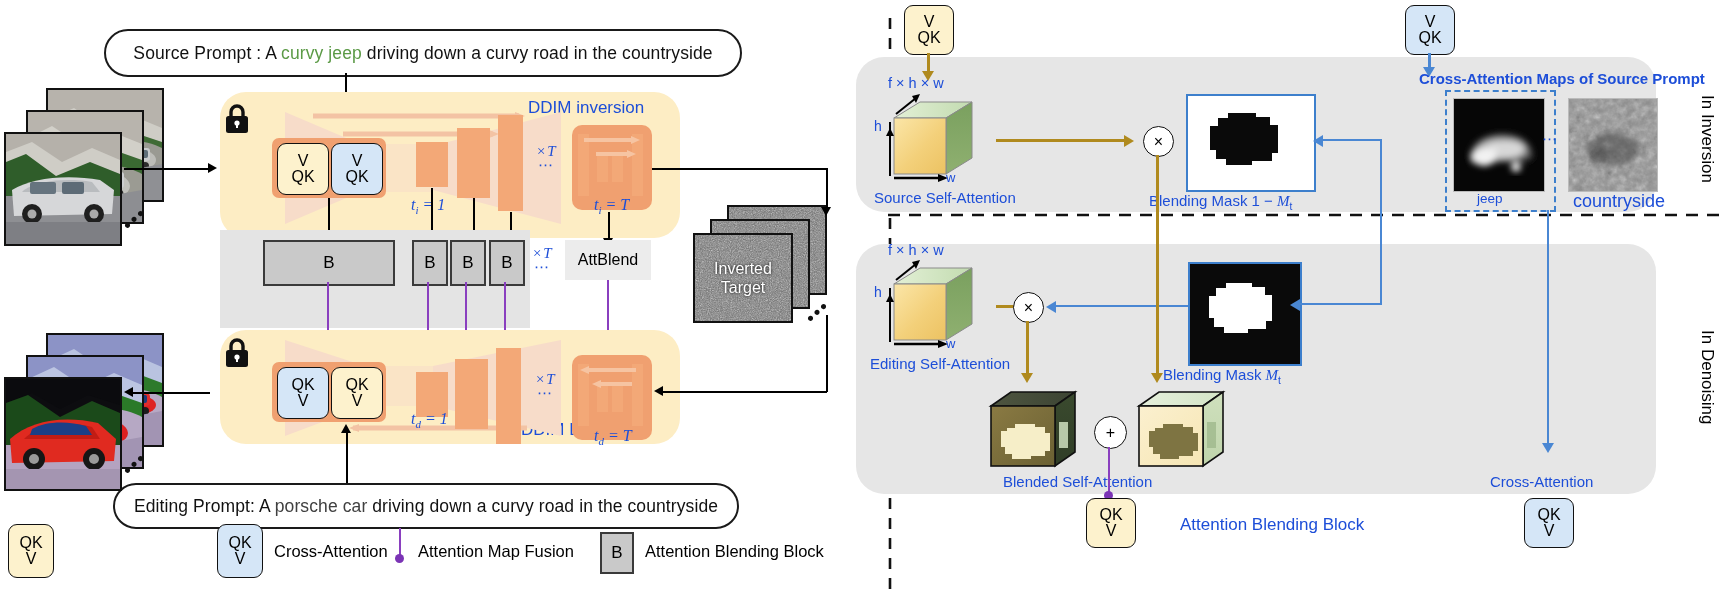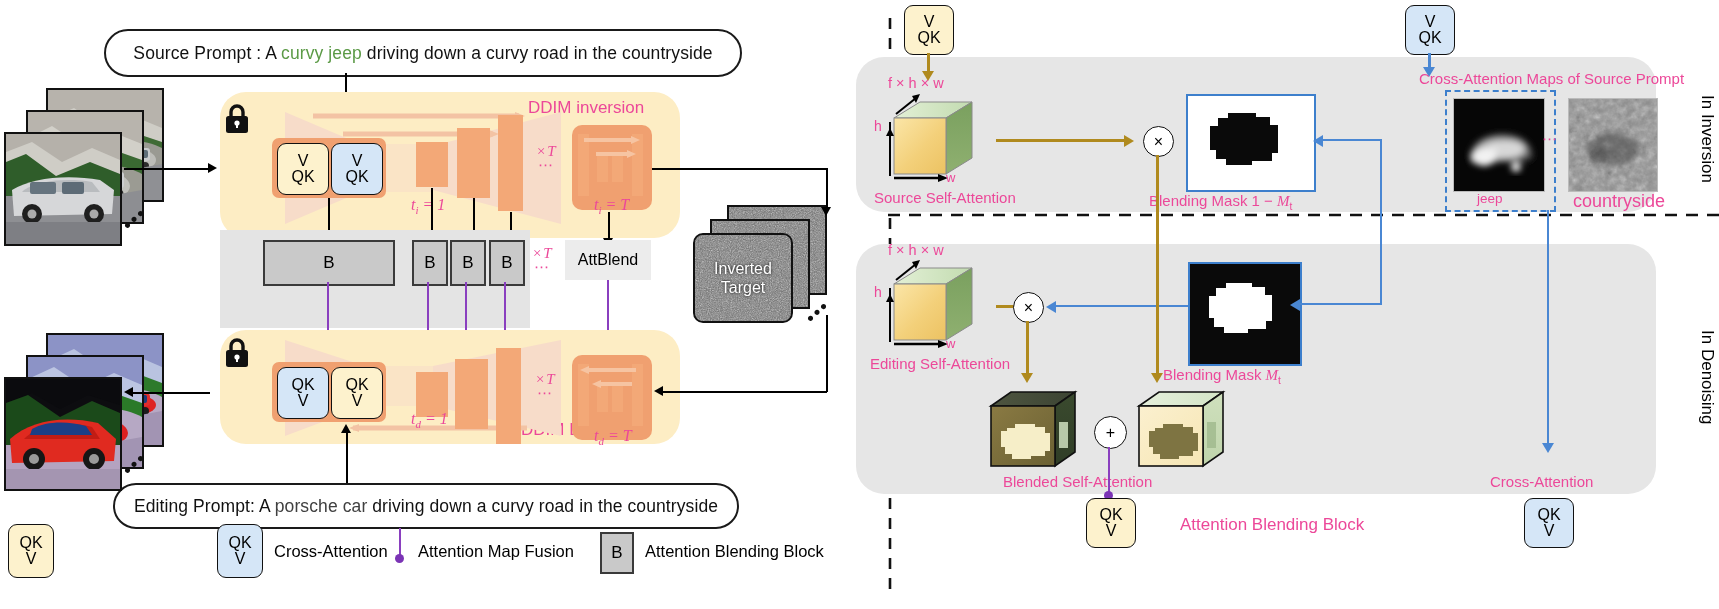--- a/index.html
+++ b/index.html
@@ -1,22 +1,22 @@
 <!DOCTYPE html>
 <html><head>
 <meta charset="utf-8">
 <style>
   html,body{margin:0;padding:0;background:#ffffff;}
   body{font-family:"Liberation Sans", sans-serif;}
   #stage{position:relative;width:1719px;height:609px;overflow:hidden;background:#fff;}
   .abs{position:absolute;}
-  .ctr{display:flex;align-items:center;justify-content:center;border-radius:10px;}
-
-  
-  .txt{position:absolute;white-space:nowrap;color:#ec4899;}
+  .ctr{display:flex;align-items:center;justify-content:center;}
+
+  
+  .txt{position:absolute;white-space:nowrap;color:#1d4ed8;}
   .ital{font-style:italic;font-family:"Liberation Serif",serif;}
 
   
   .bubble{
     position:absolute;border:2px solid #1a1a1a;border-radius:26px;
     background:#fff;display:flex;align-items:center;justify-content:center;
     font-size:17.5px;color:#111;letter-spacing:.1px;
   }
   .bubble .hl-green{color:#5b9a46;}
   .bubble .hl-red{color:#404040;}
@@ -483,21 +483,21 @@
       <path d="M30 22 h10 v-5 h28 v4 h14 v8 h8 v28 h-6 v8 h-20 v4 h-26 v-6 h-10 v-9 h-6 v-24 h8 z" fill="#0a0a0a"></path>
     </svg>
   </div>
   <div class="txt" style="left:1149px;top:192px;font-size:15px;">
     <span>Blending Mask 1 − <span style="font-style:italic;font-family:'Liberation Serif',serif">M</span><sub style="font-size:.68em">t</sub></span>
   </div>
 
   <div class="b-ar-l" style="left:1313px;top:135px;"></div>
   <div class="bline" style="left:1322px;top:139px;width:58px;height:2.2px;"></div>
 
-  <div class="txt" style="left:1419px;top:70px;font-size:15px;">Cross-Attention Maps of Source Prompt</div>
+  <div class="txt" style="left:1419px;top:70px;font-size:15px;font-weight:bold;">Cross-Attention Maps of Source Prompt</div>
   <div class="dashbox" style="left:1445px;top:90px;width:107px;height:118px;"></div>
   <div class="camap" style="left:1453px;top:98px;width:90px;height:92px;">
     <svg width="90" height="92" viewBox="0 0 90 92">
       <defs>
         <radialGradient id="jg" cx="50%" cy="55%" r="58%">
           <stop offset="0%" stop-color="#ffffff"></stop>
             <stop offset="45%" stop-color="#c9c9c9"></stop>
             <stop offset="100%" stop-color="#0b0b0b"></stop>
         </radialGradient>
         <filter id="blr">

